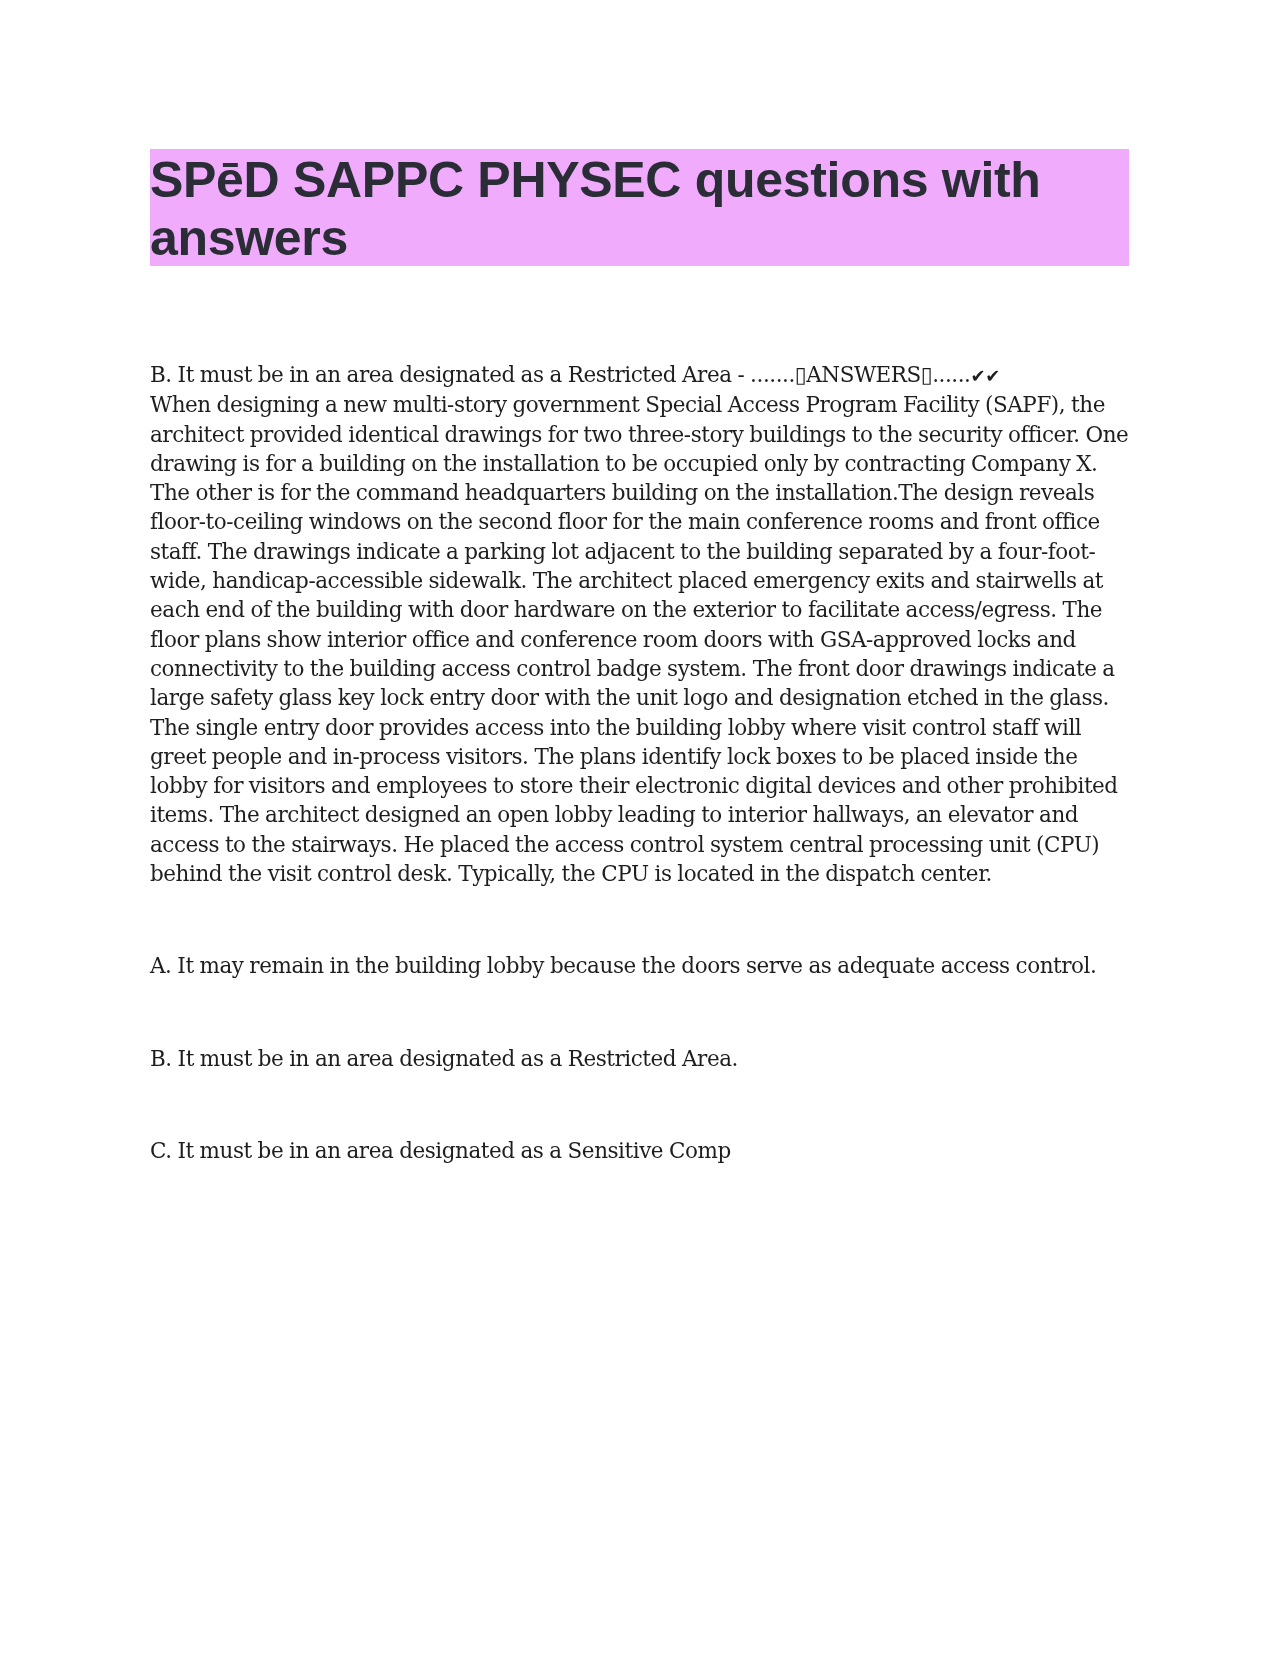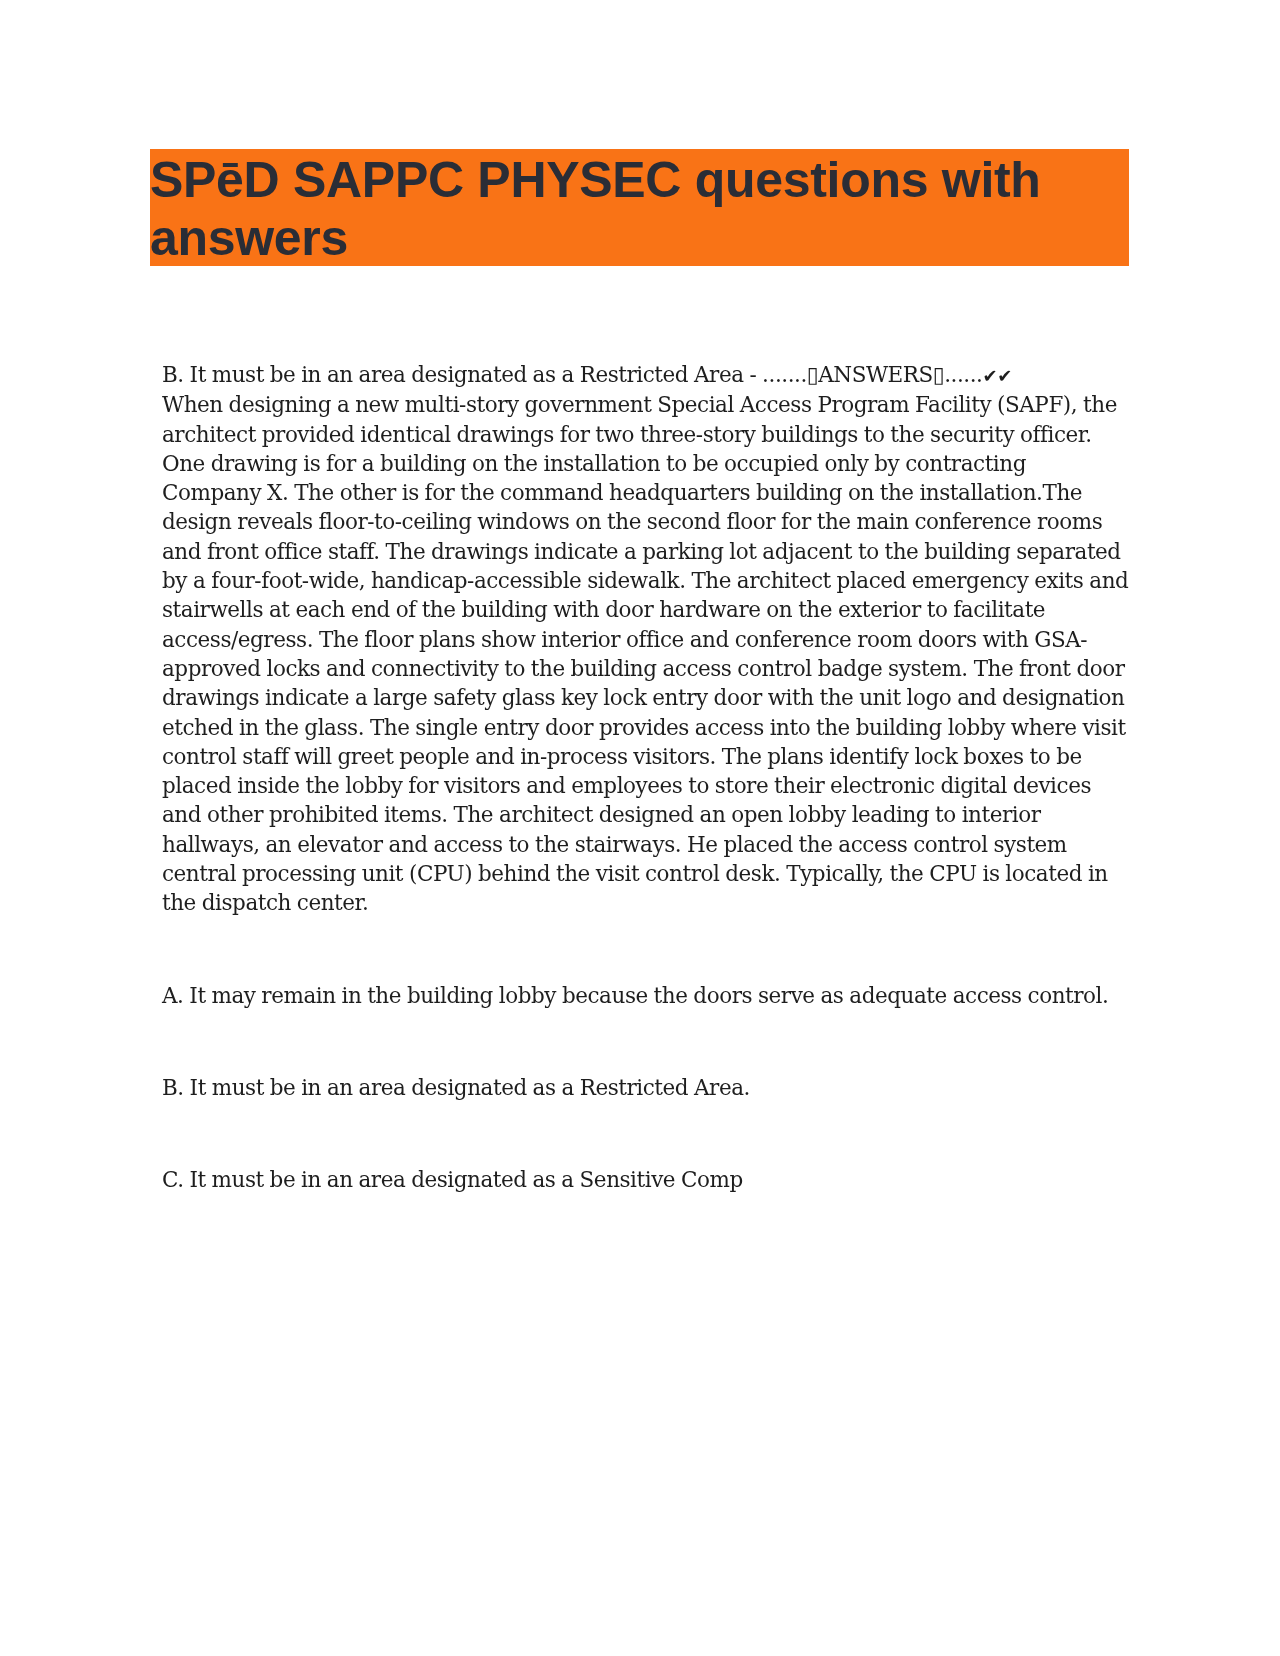--- a/index.html
+++ b/index.html
@@ -13,21 +13,21 @@
       position: relative;
       overflow: hidden;
     }
     .page {
       position: absolute;
       left: 150px;
       top: 149px;
       width: 980px;
     }
     .title-box {
-      background: #f97316;
+      background: #f0abfc;
       width: 979px;
       height: 117px;
       box-sizing: border-box;
       padding: 0;
     }
     .title {
       margin: 0;
       font-family: "Liberation Sans", sans-serif;
       font-weight: bold;
       font-size: 50px;
@@ -40,21 +40,20 @@
       font-family: "DejaVu Serif", serif;
       font-size: 21.5px;
       line-height: 29.3px;
       color: #1e1e1e;
       margin: 0;
       letter-spacing: -0.45px;
       word-spacing: -0.5px;
     }
     .answer-block {
       margin-top: 94px;
-      margin-left: 12px;
     }
     .para-gap {
       margin-top: 63px;
     }
     .check {
       font-family: "DejaVu Sans", sans-serif;
       font-size: 18px;
     }
   </style>
 </head>

